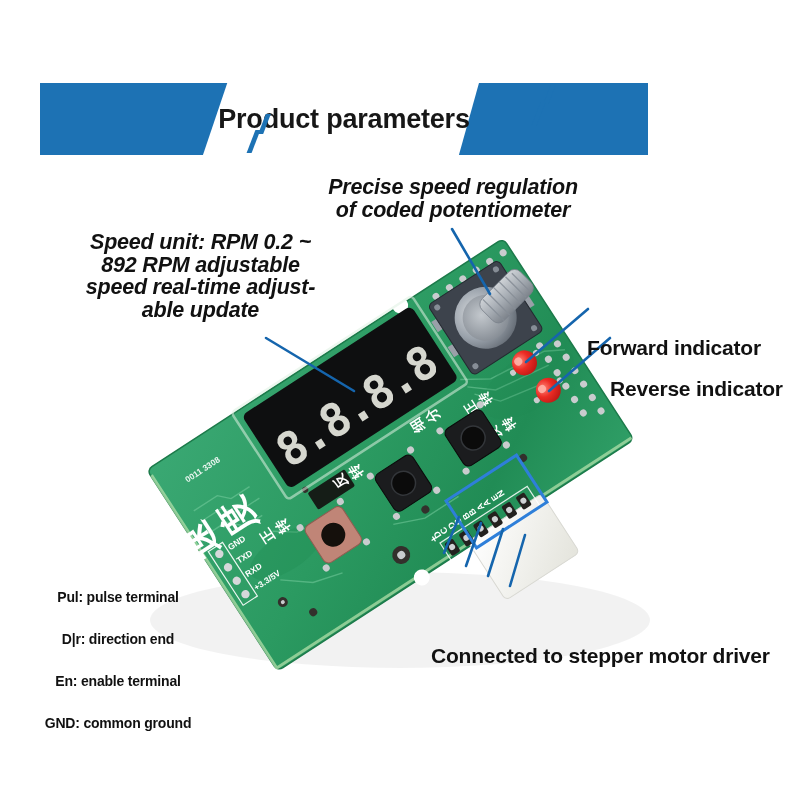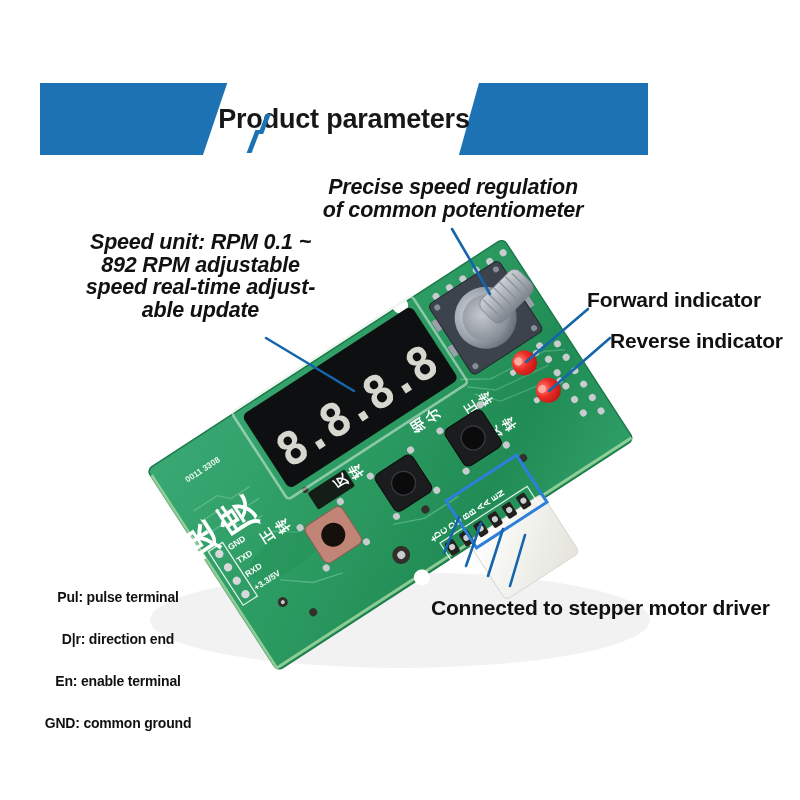--- a/index.html
+++ b/index.html
@@ -10,21 +10,21 @@
   .band{position:absolute;left:40px;top:83px;width:608px;height:72px;}
   .band-blue-left{position:absolute;left:0;top:0;width:100%;height:100%;background:#1d72b4;
       clip-path:polygon(0 0,30.8% 0,26.8% 100%,0 100%);}
   .band-blue-right{position:absolute;left:0;top:0;width:100%;height:100%;background:#1d72b4;
       clip-path:polygon(72.2% 0,100% 0,100% 100%,68.9% 100%);}
   .band-title{position:absolute;left:0;top:0;width:100%;height:72px;line-height:72px;
       text-align:center;font-size:27px;font-weight:600;letter-spacing:-0.2px;color:#171717;}
   .slash{position:absolute;width:5px;background:#1d72b4;transform:skewX(-21deg);}
   
   .ann{position:absolute;color:#111;font-weight:600;font-size:21px;letter-spacing:-0.2px;
-       white-space:nowrap;}
+       white-space:nowrap;margin-top:48px;}
   .ann-block{position:absolute;color:#111;font-weight:600;font-size:21.5px;letter-spacing:-0.2px;
        text-align:center;line-height:22.5px;font-style:italic;}
   .term-list{position:absolute;left:0px;top:576px;width:236px;text-align:center;color:#111;}
   .term-list div{font-size:14px;font-weight:600;letter-spacing:-0.2px;line-height:42px;white-space:nowrap;}
 </style>
 </head>
 <body>
 
 <div id="stage">
 
@@ -256,25 +256,25 @@
     <div class="band-blue-right"></div>
     <div class="band-title">Product parameters</div>
   </div>
   <div class="slash" style="left:262px;top:114px;height:20px"></div>
   <div class="slash" style="left:251px;top:130px;height:23px"></div>
   <div class="slash" style="left:547px;top:85px;height:19px"></div>
   <div class="slash" style="left:536px;top:102px;height:24px"></div>
 
   <div class="ann-block" style="left:300px;top:176px;width:306px">
     <div>Precise speed regulation</div>
-    <div>of common potentiometer</div>
+    <div>of coded potentiometer</div>
   </div>
 
   <div class="ann-block" style="left:58px;top:231px;width:285px">
-    <div>Speed unit: RPM 0.1 ~</div>
+    <div>Speed unit: RPM 0.2 ~</div>
     <div>892 RPM adjustable</div>
     <div>speed real-time adjust-</div>
     <div>able update</div>
   </div>
 
   <div class="ann" style="left:587px;top:288px">Forward indicator</div>
 
   <div class="ann" style="left:610px;top:329px">Reverse indicator</div>
 
   <div class="ann" style="left:431px;top:596px">Connected to stepper motor driver</div>

